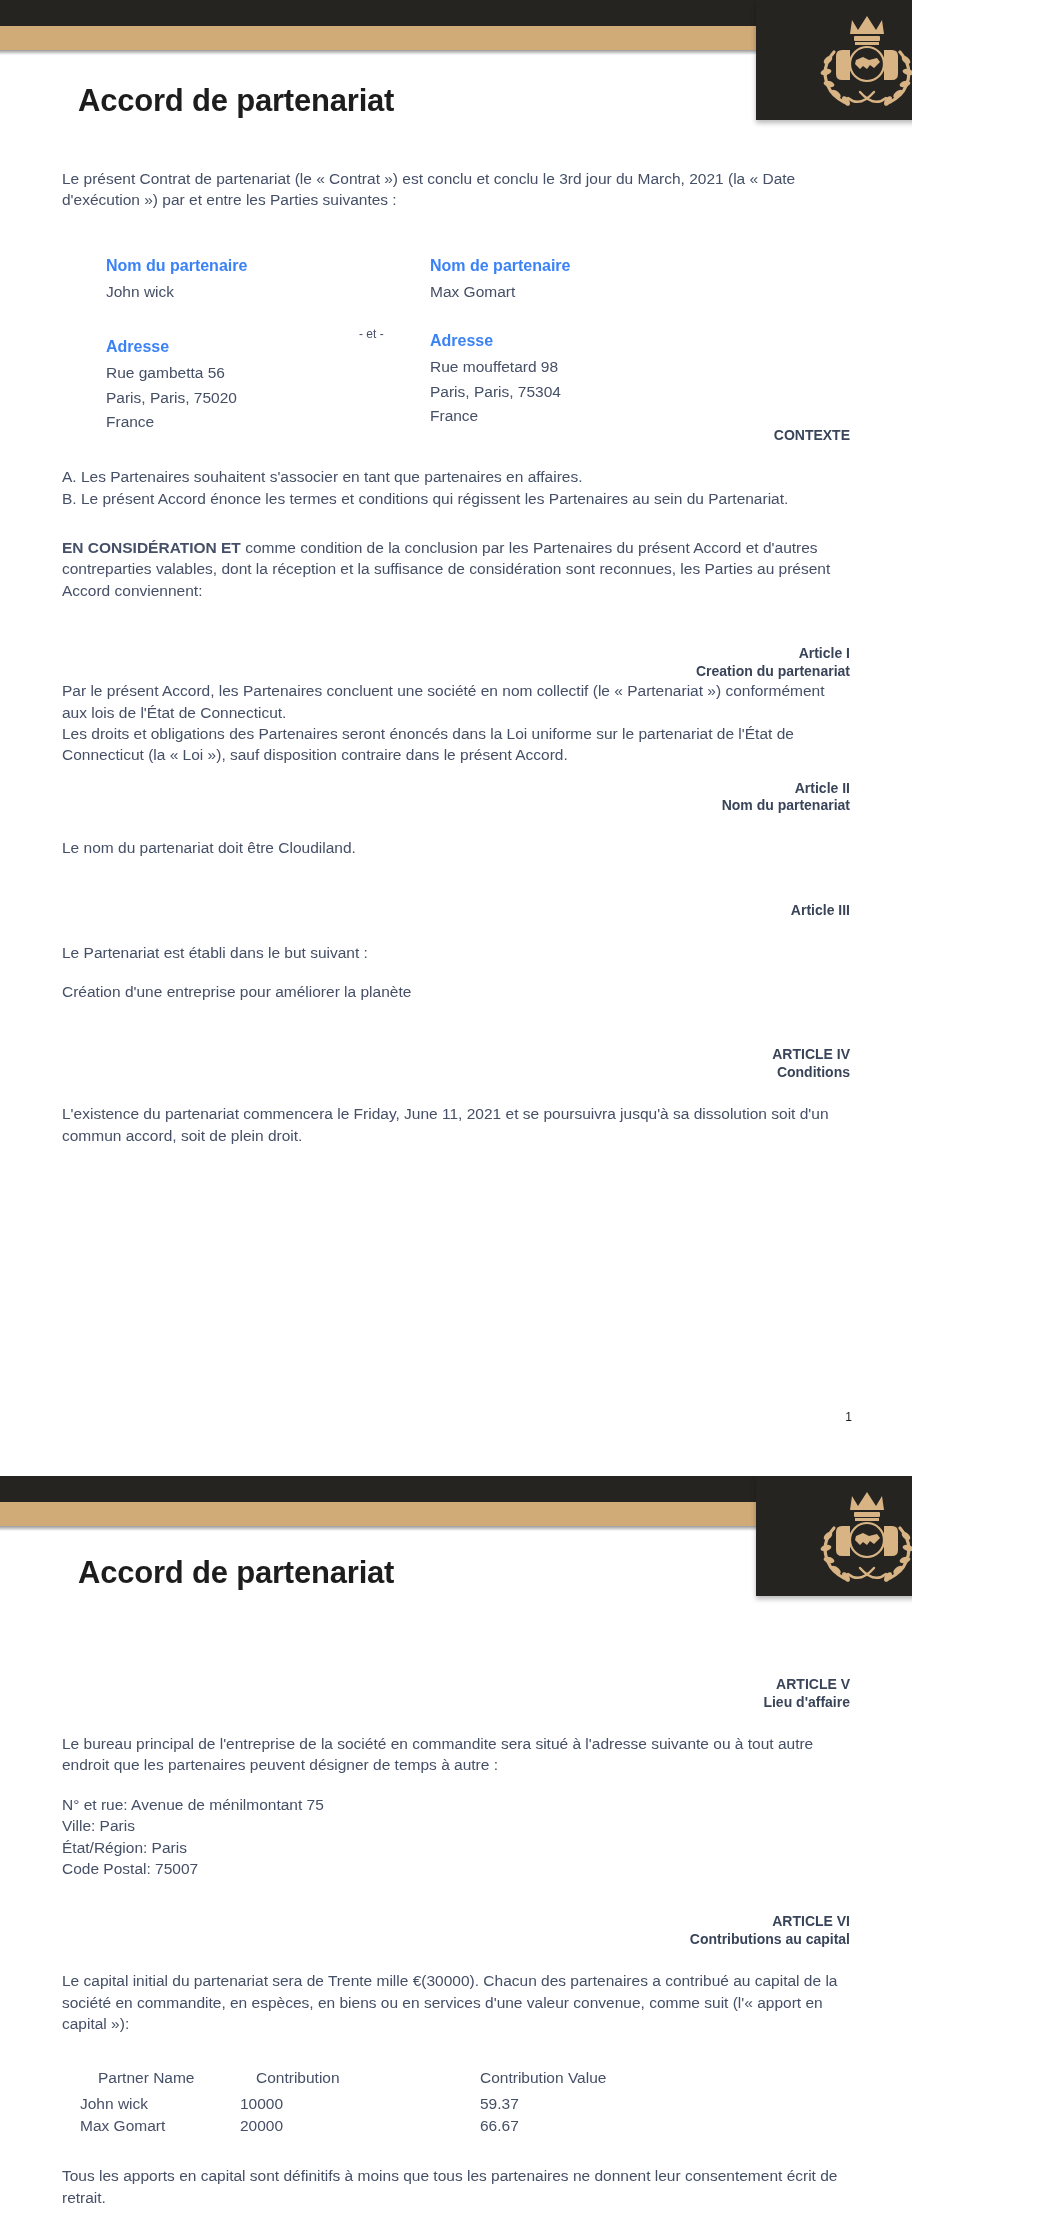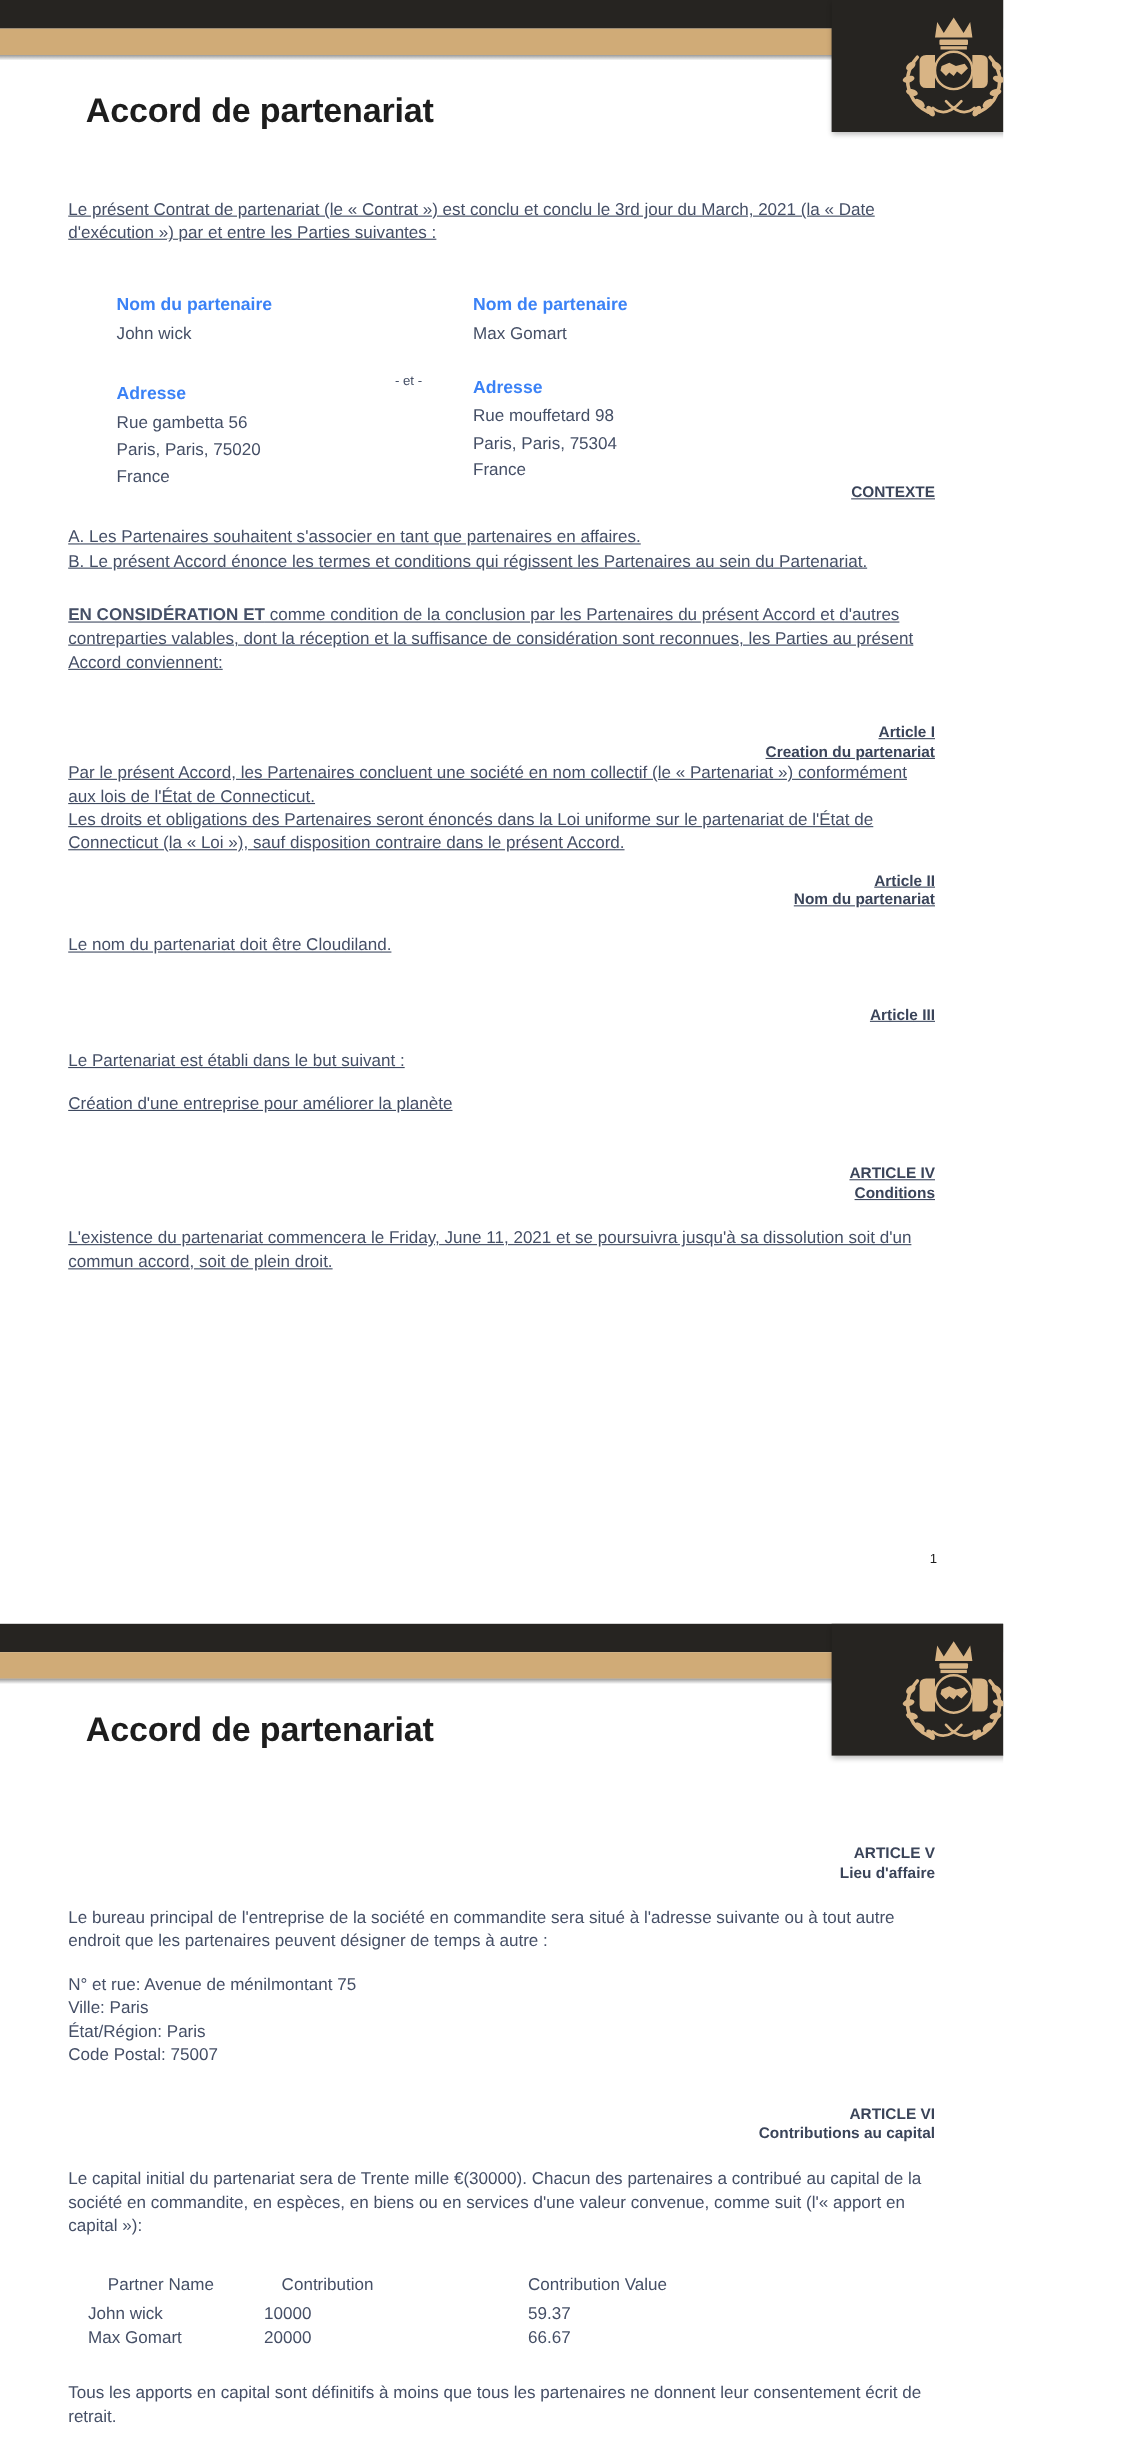--- a/index.html
+++ b/index.html
@@ -71,21 +71,21 @@
   .page-1 .doc-title { top: 83px; }
   .page-2 .doc-title { top: 79px; }
 
   
   .content {
     position: absolute;
     left: 0;
     right: 0;
     padding: 0 62px 0 62px;
   }
-  .page-1 .content { top: 180px; text-decoration: underline; }
+  .page-1 .content { top: 168px; }
   .page-2 .content { top: 200px; }
 
   p, .line {
     margin: 0;
     font-size: 15.5px;
     line-height: 1.38;
     color: #454f66;
   }
 
   .intro { margin-bottom: 0; }

